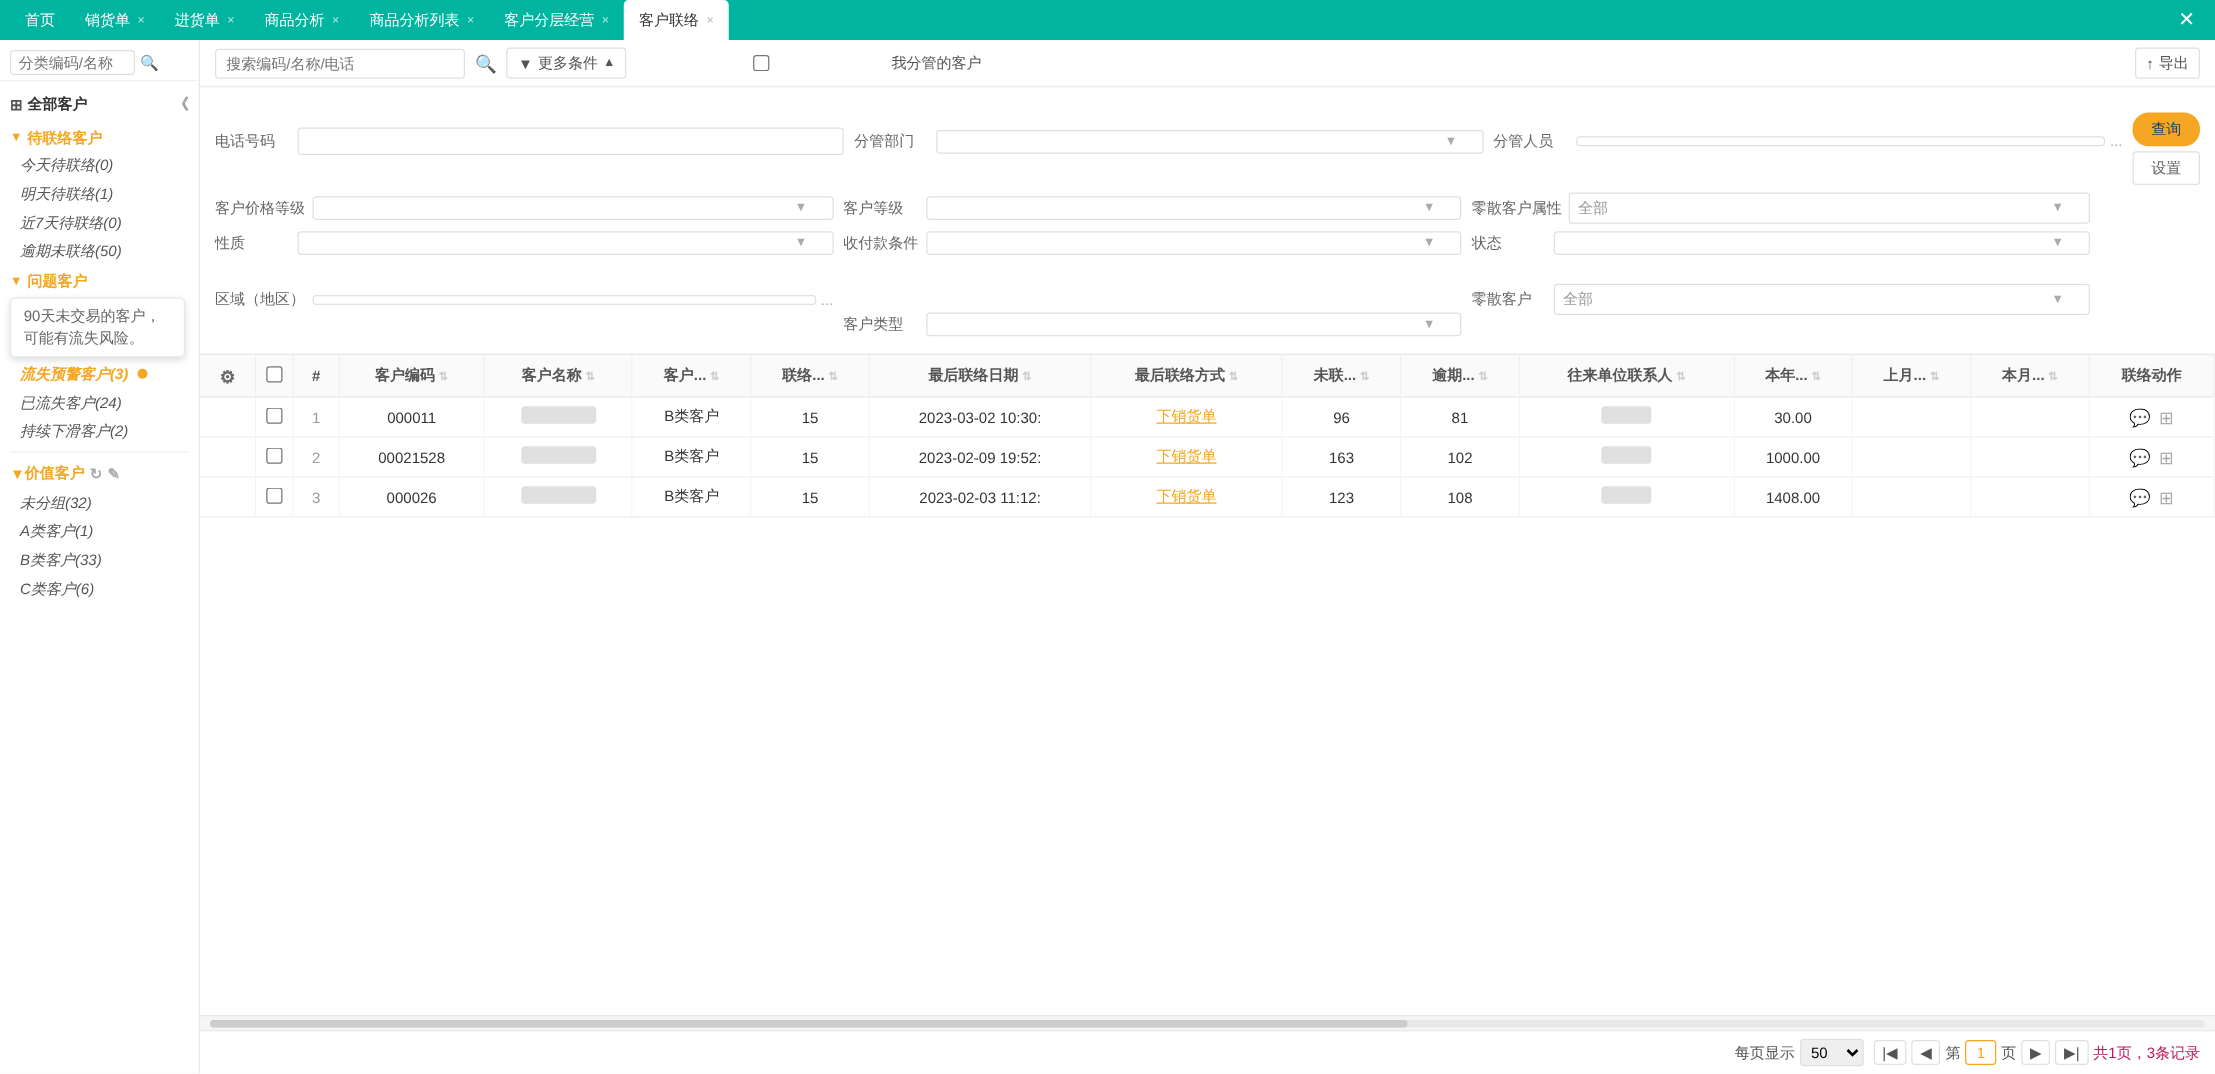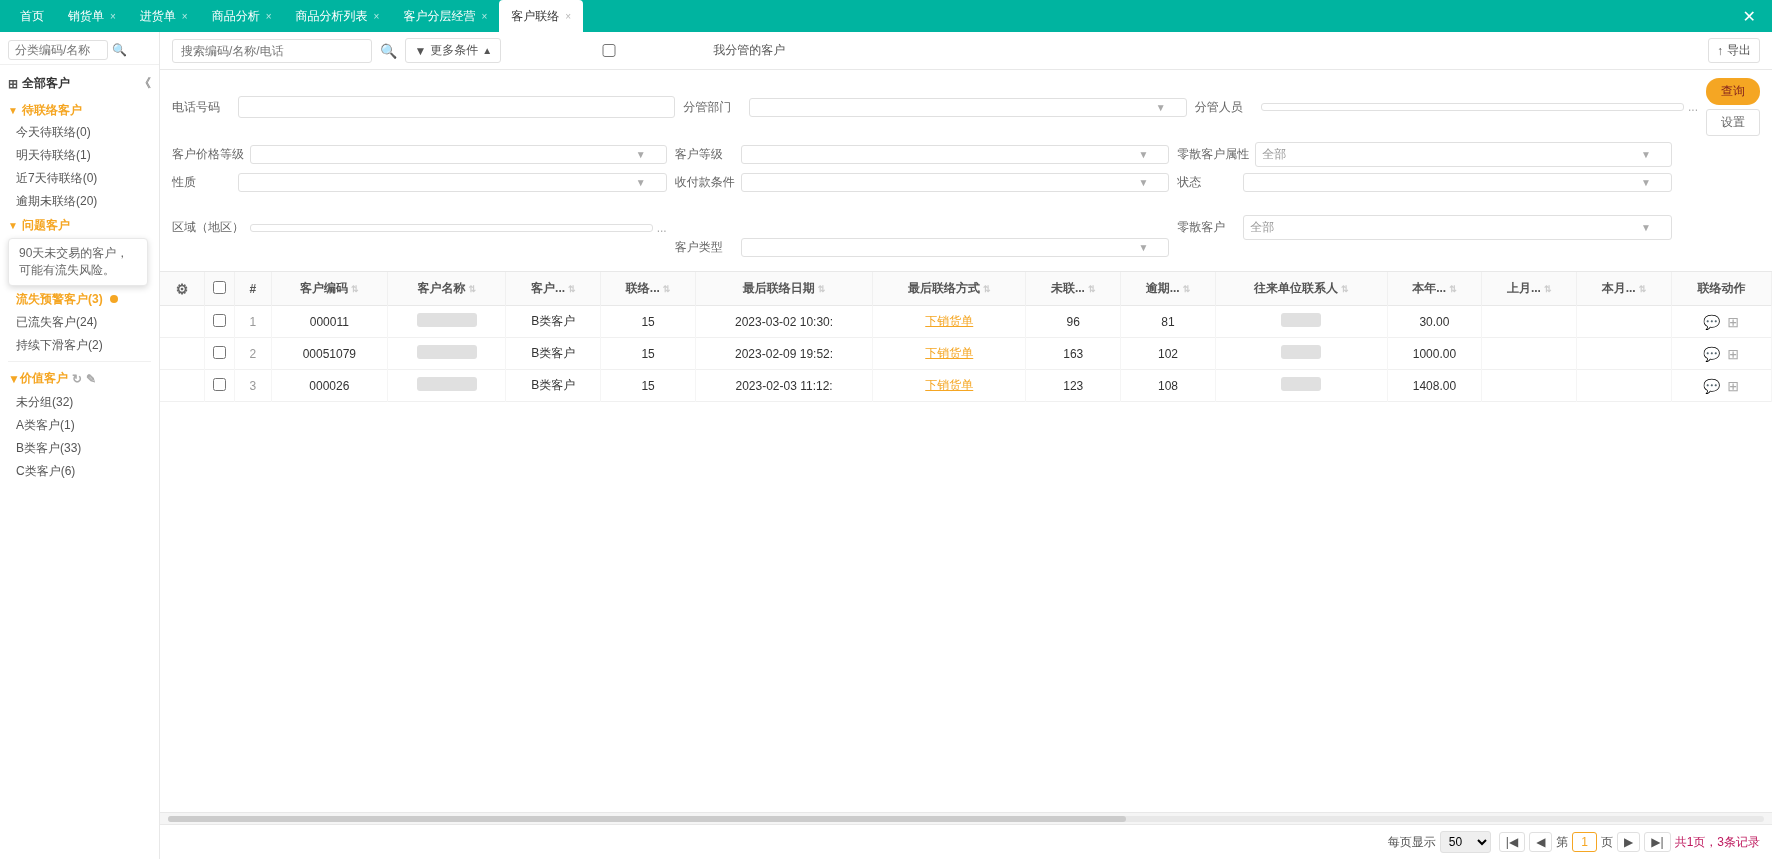--- a/index.html
+++ b/index.html
@@ -20,21 +20,21 @@
     
     .sidebar { width: 160px; background: #fff; border-right: 1px solid #e8e8e8; padding: 4px 0; overflow-y: auto; flex-shrink: 0; }
     .sidebar-search { display: flex; align-items: center; padding: 4px 8px; border-bottom: 1px solid #f0f0f0; margin-bottom: 4px; }
     .sidebar-search input { border: 1px solid #e0e0e0; border-radius: 3px; padding: 2px 6px; width: 100px; font-size: 12px; }
     .sidebar-search .search-icon { margin-left: 4px; color: #999; }
     .sidebar-top { display: flex; align-items: center; padding: 6px 8px; font-weight: bold; color: #333; font-size: 13px; }
     .sidebar-top .grid-icon { margin-right: 4px; color: #555; }
     .sidebar-top .collapse-btn { margin-left: auto; color: #999; cursor: pointer; }
     .sidebar-section-title { padding: 4px 8px 2px 8px; color: #f5a623; font-size: 12px; font-weight: bold; display: flex; align-items: center; }
     .sidebar-section-title .arrow { margin-right: 4px; font-size: 10px; }
-    .sidebar-item { padding: 3px 16px; color: #555; cursor: pointer; white-space: nowrap; }
+    .sidebar-item { padding: 3px 16px; color: #555; cursor: pointer; white-space: nowrap; font-style: italic; }
     .sidebar-item.active { color: #f5a623; font-weight: bold; }
     .sidebar-divider { height: 1px; background: #f0f0f0; margin: 4px 8px; }
     .sidebar-group { padding: 4px 8px; color: #f5a623; font-size: 12px; font-weight: bold; display: flex; align-items: center; }
     .sidebar-tooltip { background: #fff; border: 1px solid #e8e8e8; border-radius: 4px; box-shadow: 0 2px 6px rgba(0,0,0,0.15); padding: 6px 10px; margin: 2px 8px; color: #666; font-size: 11px; max-width: 140px; }
 
     
     .content { flex: 1; display: flex; flex-direction: column; overflow: hidden; background: #f5f5f5; }
 
     
     .toolbar { display: flex; align-items: center; background: #fff; padding: 6px 12px; border-bottom: 1px solid #e8e8e8; gap: 8px; }
@@ -47,21 +47,21 @@
 
     
     .filter-panel { background: #fff; border-bottom: 1px solid #e8e8e8; padding: 8px 12px; }
     .filter-row { display: flex; align-items: center; margin-bottom: 6px; gap: 8px; }
     .filter-field { display: flex; align-items: center; flex: 1; min-width: 0; }
     .filter-field label { color: #666; white-space: nowrap; margin-right: 6px; min-width: 60px; text-align: left; }
     .filter-field input { border: 1px solid #e0e0e0; border-radius: 3px; padding: 3px 6px; flex: 1; min-width: 0; }
     .filter-field .select-box { border: 1px solid #e0e0e0; border-radius: 3px; padding: 3px 20px 3px 6px; flex: 1; min-width: 0; color: #999; position: relative; display: flex; align-items: center; justify-content: space-between; cursor: pointer; }
     .filter-field .select-box .chevron { color: #aaa; font-size: 10px; }
     .filter-actions { display: flex; flex-direction: column; gap: 4px; }
-    .btn-query { background: #f5a623; color: #7f1d1d; border: none; border-radius: 13px; padding: 5px 14px; cursor: pointer; font-size: 12px; }
+    .btn-query { background: #f5a623; color: #0c4a6e; border: none; border-radius: 13px; padding: 5px 14px; cursor: pointer; font-size: 12px; margin-top: 12px; }
     .btn-settings { background: #fff; color: #666; border: 1px solid #e0e0e0; border-radius: 3px; padding: 4px 14px; cursor: pointer; font-size: 12px; }
     .more-dots { color: #aaa; margin-left: 4px; cursor: pointer; }
 
     
     .table-wrapper { flex: 1; overflow: auto; background: #fff; margin: 0; }
     table { width: 100%; border-collapse: collapse; font-size: 12px; }
     thead tr { background: #fafafa; border-bottom: 1px solid #e8e8e8; }
     thead th { padding: 8px 8px; color: #555; font-weight: 600; border-right: 1px solid #f0f0f0; white-space: nowrap; text-align: center; }
     thead th .col-label { display: flex; align-items: center; justify-content: center; gap: 3px; }
     thead th .sort-icon { color: #ccc; font-size: 9px; }
@@ -149,21 +149,21 @@
     <div class="sidebar-item">
       <span>今天待联络(0)</span>
     </div>
     <div class="sidebar-item">
       <span>明天待联络(1)</span>
     </div>
     <div class="sidebar-item">
       <span>近7天待联络(0)</span>
     </div>
     <div class="sidebar-item">
-      <span>逾期未联络(20)</span>
+      <span>逾期未联络(50)</span>
     </div>
 
     <div class="sidebar-section-title">
       <span class="arrow">▼</span>
       <span>问题客户</span>
     </div>
     <div class="sidebar-tooltip">
       <span>90天未交易的客户，可能有流失风险。</span>
     </div>
     <div class="sidebar-item active">
@@ -425,21 +425,21 @@
       <div class="action-icons">
         <span class="action-icon">💬</span>
         <span class="action-icon">⊞</span>
       </div>
     </td>
   </tr>
             <tr>
     <td></td>
     <td class="checkbox-cell"><input type="checkbox" style=""></td>
     <td class="row-num">2</td>
-    <td>00051079</td>
+    <td>00021528</td>
     <td><span class="blur-text"></span></td>
     <td>B类客户</td>
     <td>15</td>
     <td>2023-02-09 19:52:</td>
     <td class="link">下销货单</td>
     <td>163</td>
     <td>102</td>
     <td><span class="blur-text-sm"></span></td>
     <td>1000.00</td>
     <td></td>

